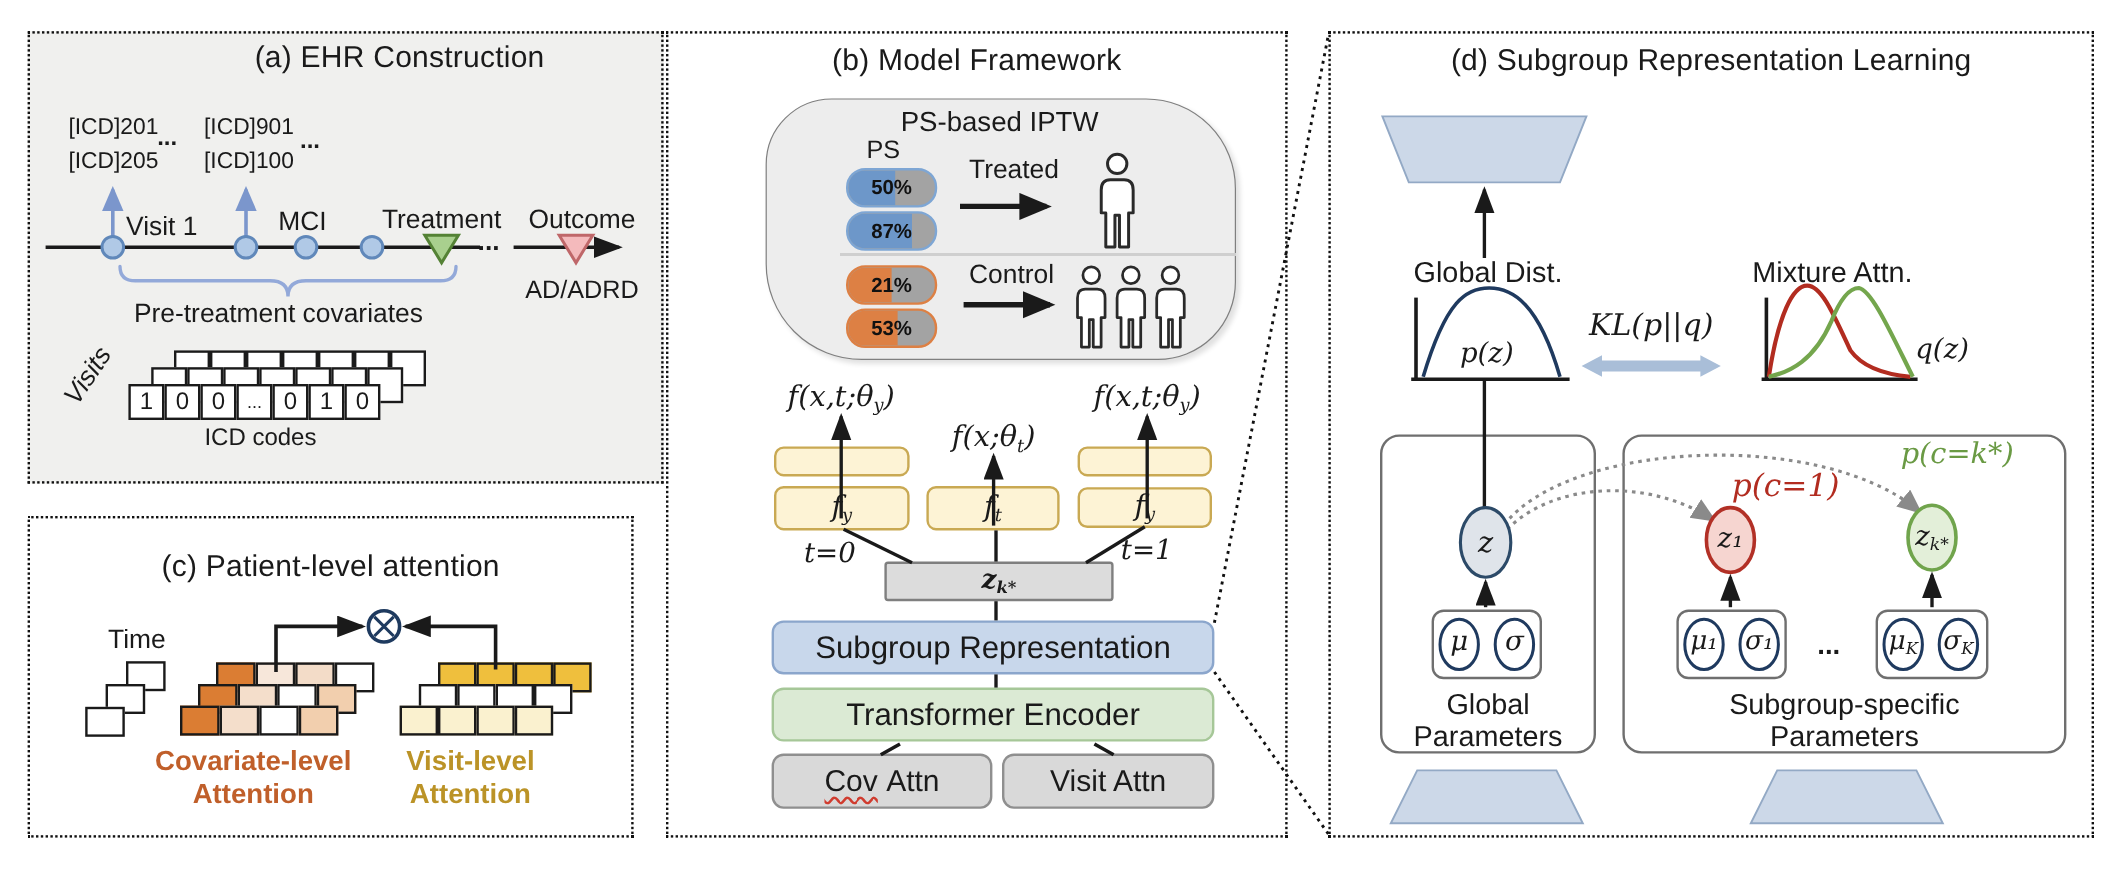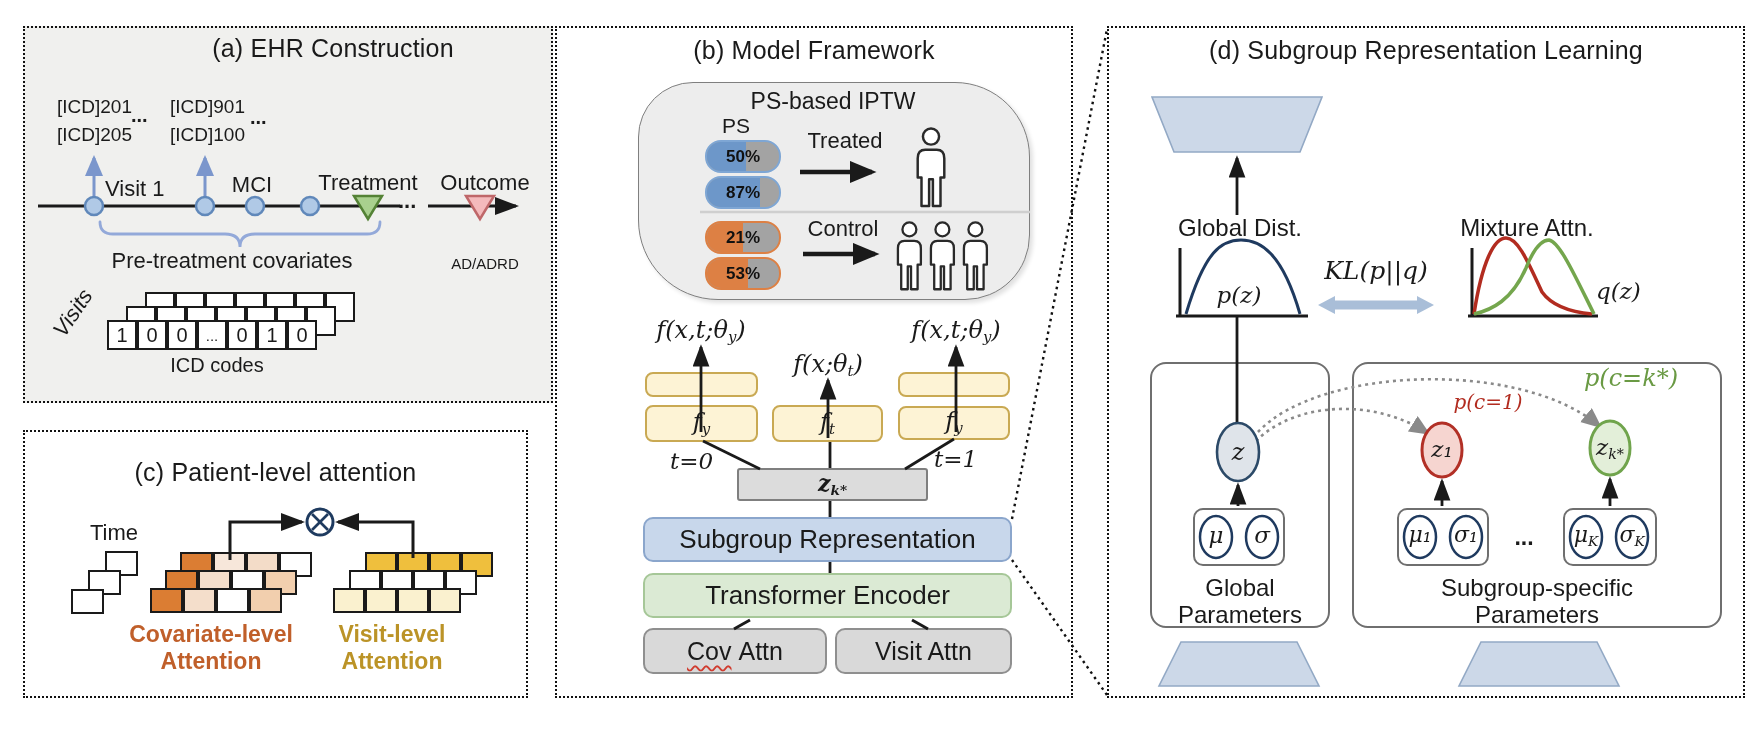--- a/index.html
+++ b/index.html
@@ -275,21 +275,21 @@
   <div class="t" style="left:57px;top:124px;font-size:19px;">[ICD]205</div>
   <div class="t" style="left:131px;top:104px;font-size:20px;font-weight:700;">...</div>
   <div class="t" style="left:170px;top:96px;font-size:19px;">[ICD]901</div>
   <div class="t" style="left:170px;top:124px;font-size:19px;">[ICD]100</div>
   <div class="t" style="left:250px;top:106px;font-size:20px;font-weight:700;">...</div>
   <div class="t" style="left:105px;top:176px;font-size:22px;">Visit 1</div>
   <div class="t ctr" style="left:222px;top:172px;width:60px;font-size:22px;">MCI</div>
   <div class="t ctr" style="left:310px;top:170px;width:116px;font-size:22px;">Treatment</div>
   <div class="t" style="left:398px;top:188px;font-size:22px;font-weight:700;">...</div>
   <div class="t ctr" style="left:430px;top:170px;width:110px;font-size:22px;">Outcome</div>
-  <div class="t ctr" style="left:430px;top:230px;width:110px;font-size:15px;margin-top:25px;">AD/ADRD</div>
+  <div class="t ctr" style="left:430px;top:230px;width:110px;font-size:21px;">AD/ADRD</div>
   <div class="t ctr" style="left:92px;top:248px;width:280px;font-size:22px;">Pre-treatment covariates</div>
   <div class="t" style="left:47px;top:300px;font-size:22px;font-style:italic;transform:rotate(-56deg);">Visits</div>
   <div class="t ctr" style="left:112px;top:354px;width:210px;font-size:20px;">ICD codes</div>
 
   <div class="t title ctr" style="left:23px;top:458px;width:505px;">(c) Patient-level attention</div>
   <div class="t" style="left:90px;top:520px;font-size:22px;">Time</div>
   <div class="t ctr" style="left:121px;top:621px;width:180px;font-size:23px;font-weight:700;color:#c05f2a;line-height:27px;">
     <span>Covariate-level</span><br><span>Attention</span>
   </div>
   <div class="t ctr" style="left:312px;top:621px;width:160px;font-size:23px;font-weight:700;color:#bb9327;line-height:27px;">
@@ -324,21 +324,21 @@
   <div class="t math ctr" style="left:737px;top:470px;width:191px;font-size:22px;font-weight:700;">
     <span>z</span><sub>k*</sub>
   </div>
 
   <div class="t title ctr" style="left:1107px;top:36px;width:638px;">(d) Subgroup Representation Learning</div>
   <div class="t ctr" style="left:1150px;top:214px;width:180px;font-size:24px;">Global Dist.</div>
   <div class="t ctr" style="left:1437px;top:214px;width:180px;font-size:24px;">Mixture Attn.</div>
   <div class="t math ctr" style="left:1202px;top:282px;width:74px;font-size:23px;">p(z)</div>
   <div class="t math ctr" style="left:1312px;top:256px;width:128px;font-size:25px;">KL(p||q)</div>
   <div class="t math" style="left:1596px;top:278px;font-size:23px;">q(z)</div>
-  <div class="t math ctr" style="left:1432px;top:390px;width:112px;font-size:20px;color:#b22c20;">p(c=1)</div>
+  <div class="t math ctr" style="left:1432px;top:390px;width:112px;font-size:26px;color:#b22c20;">p(c=1)</div>
   <div class="t math ctr" style="left:1566px;top:364px;width:130px;font-size:24px;color:#6a9a44;">p(c=k*)</div>
   <div class="t math ctr" style="left:1216px;top:438px;width:44px;font-size:24px;">z</div>
   <div class="t math ctr" style="left:1420px;top:436px;width:44px;font-size:23px;">z₁</div>
   <div class="t math ctr" style="left:1586px;top:434px;width:48px;font-size:23px;">
     <span>z</span><sub>k*</sub>
   </div>
   <div class="t math ctr" style="left:1200px;top:522px;width:32px;font-size:23px;">μ</div>
   <div class="t math ctr" style="left:1246px;top:522px;width:32px;font-size:23px;">σ</div>
   <div class="t math ctr" style="left:1404px;top:522px;width:32px;font-size:22px;">μ₁</div>
   <div class="t math ctr" style="left:1450px;top:522px;width:32px;font-size:22px;">σ₁</div>

